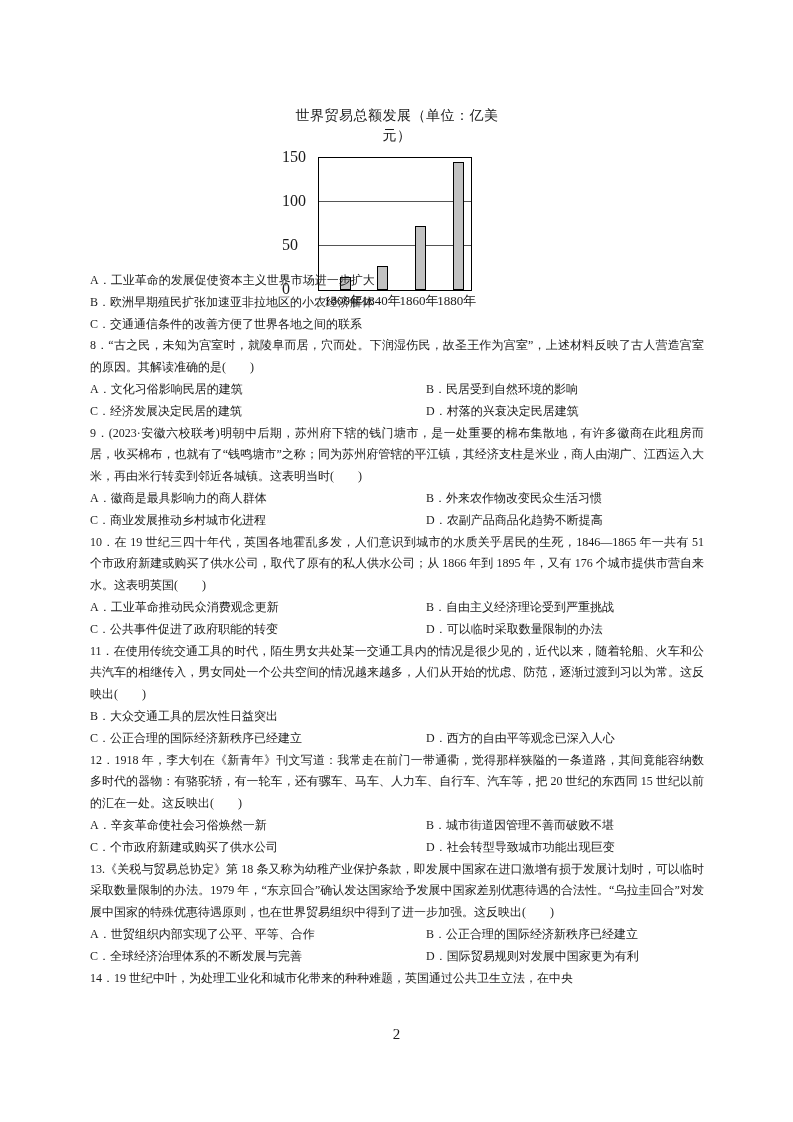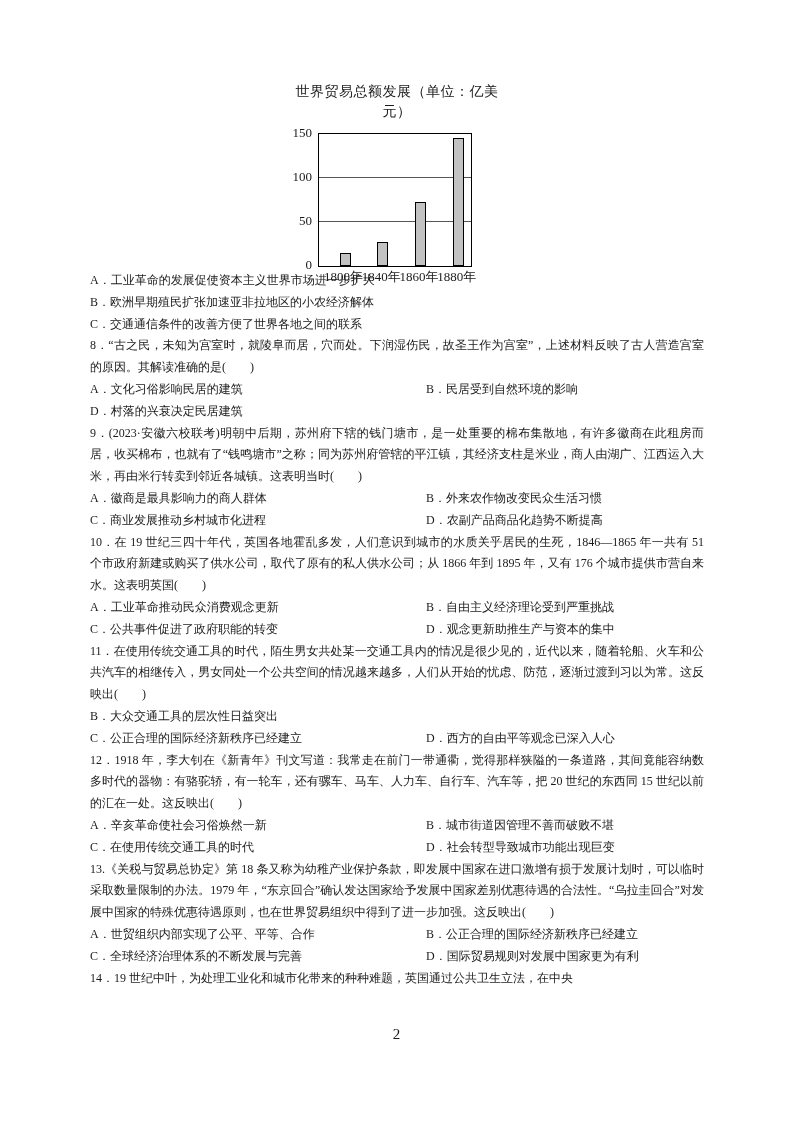--- a/index.html
+++ b/index.html
@@ -1,27 +1,27 @@
 <!DOCTYPE html>
 <html><head>
 <meta charset="utf-8">
 <style>
   html,body{margin:0;padding:0;}
   body{
     width:793px;height:1122px;background:#ffffff;position:relative;
     font-family:"Liberation Serif","DejaVu Serif",serif;color:#1a1a1a;
     overflow:hidden;
   }
-  .chart-wrap{position:absolute;left:282px;top:82px;width:230px;}
+  .chart-wrap{position:absolute;left:282px;top:106px;width:230px;}
   .chart-title{font-size:14px;line-height:20px;text-align:center;letter-spacing:0.5px;}
   .chart-area{position:relative;margin-top:6px;height:164px;}
   .plot{position:absolute;left:36px;top:5px;width:152px;height:132px;border:1px solid #000;background:#fff;}
   .gridline{position:absolute;left:0;right:0;height:1px;background:#555;}
   .bar{position:absolute;bottom:0;width:11px;border:1px solid #000;box-sizing:border-box;}
-  .ytick{position:absolute;left:0;width:30px;text-align:right;font-size:13px;line-height:16px;}
+  .ytick{position:absolute;left:0;width:30px;text-align:left;font-size:16px;line-height:16px;}
   .xlabel{position:absolute;top:141px;width:54px;text-align:center;font-size:13px;line-height:16px;white-space:nowrap;}
   .content{position:absolute;left:90px;top:270px;width:614px;font-size:12px;line-height:21.8px;text-align:justify;}
   .para{margin:0;}
   .option-row{display:flex;margin:0;}
   .option-cell-a{flex:0 0 auto;min-width:336px;padding-right:24px;box-sizing:border-box;white-space:nowrap;}
   .option-cell-b{flex:0 0 auto;white-space:nowrap;}
   .page-number{position:absolute;top:1026px;left:0;width:793px;text-align:center;font-size:15px;}
 </style>
 </head>
 <body>
@@ -51,55 +51,56 @@
 <div class="content">
     <div class="para">A．工业革命的发展促使资本主义世界市场进一步扩大</div>
     <div class="para">B．欧洲早期殖民扩张加速亚非拉地区的小农经济解体</div>
     <div class="para">C．交通通信条件的改善方便了世界各地之间的联系</div>
     <div class="para">8．“古之民，未知为宫室时，就陵阜而居，穴而处。下润湿伤民，故圣王作为宫室”，上述材料反映了古人营造宫室的原因。其解读准确的是(　　)</div>
     <div class="option-row">
       <div class="option-cell-a">A．文化习俗影响民居的建筑</div>
       <div class="option-cell-b">B．民居受到自然环境的影响</div>
     </div>
     <div class="option-row">
+      <div class="option-cell-a">C．经济发展决定民居的建筑</div>
       <div class="option-cell-b">D．村落的兴衰决定民居建筑</div>
     </div>
     <div class="para">9．(2023·安徽六校联考)明朝中后期，苏州府下辖的钱门塘市，是一处重要的棉布集散地，有许多徽商在此租房而居，收买棉布，也就有了“钱鸣塘市”之称；同为苏州府管辖的平江镇，其经济支柱是米业，商人由湖广、江西运入大米，再由米行转卖到邻近各城镇。这表明当时(　　)</div>
     <div class="option-row">
       <div class="option-cell-a">A．徽商是最具影响力的商人群体</div>
       <div class="option-cell-b">B．外来农作物改变民众生活习惯</div>
     </div>
     <div class="option-row">
       <div class="option-cell-a">C．商业发展推动乡村城市化进程</div>
       <div class="option-cell-b">D．农副产品商品化趋势不断提高</div>
     </div>
     <div class="para">10．在 19 世纪三四十年代，英国各地霍乱多发，人们意识到城市的水质关乎居民的生死，1846—1865 年一共有 51 个市政府新建或购买了供水公司，取代了原有的私人供水公司；从 1866 年到 1895 年，又有 176 个城市提供市营自来水。这表明英国(　　)</div>
     <div class="option-row">
       <div class="option-cell-a">A．工业革命推动民众消费观念更新</div>
       <div class="option-cell-b">B．自由主义经济理论受到严重挑战</div>
     </div>
     <div class="option-row">
       <div class="option-cell-a">C．公共事件促进了政府职能的转变</div>
-      <div class="option-cell-b">D．观念更新助推生产与资本的集中</div>
+      <div class="option-cell-b">D．可以临时采取数量限制的办法</div>
     </div>
     <div class="para">11．在使用传统交通工具的时代，陌生男女共处某一交通工具内的情况是很少见的，近代以来，随着轮船、火车和公共汽车的相继传入，男女同处一个公共空间的情况越来越多，人们从开始的忧虑、防范，逐渐过渡到习以为常。这反映出(　　)</div>
     <div class="option-row">
       <div class="option-cell-b">B．大众交通工具的层次性日益突出</div>
     </div>
     <div class="option-row">
       <div class="option-cell-a">C．公正合理的国际经济新秩序已经建立</div>
       <div class="option-cell-b">D．西方的自由平等观念已深入人心</div>
     </div>
     <div class="para">12．1918 年，李大钊在《新青年》刊文写道：我常走在前门一带通衢，觉得那样狭隘的一条道路，其间竟能容纳数多时代的器物：有骆驼轿，有一轮车，还有骡车、马车、人力车、自行车、汽车等，把 20 世纪的东西同 15 世纪以前的汇在一处。这反映出(　　)</div>
     <div class="option-row">
       <div class="option-cell-a">A．辛亥革命使社会习俗焕然一新</div>
       <div class="option-cell-b">B．城市街道因管理不善而破败不堪</div>
     </div>
     <div class="option-row">
-      <div class="option-cell-a">C．在使用传统交通工具的时代</div>
+      <div class="option-cell-a">C．个市政府新建或购买了供水公司</div>
       <div class="option-cell-b">D．社会转型导致城市功能出现巨变</div>
     </div>
     <div class="para">13.《关税与贸易总协定》第 18 条又称为幼稚产业保护条款，即发展中国家在进口激增有损于发展计划时，可以临时采取数量限制的办法。1979 年，“东京回合”确认发达国家给予发展中国家差别优惠待遇的合法性。“乌拉圭回合”对发展中国家的特殊优惠待遇原则，也在世界贸易组织中得到了进一步加强。这反映出(　　)</div>
     <div class="option-row">
       <div class="option-cell-a">A．世贸组织内部实现了公平、平等、合作</div>
       <div class="option-cell-b">B．公正合理的国际经济新秩序已经建立</div>
     </div>
     <div class="option-row">
       <div class="option-cell-a">C．全球经济治理体系的不断发展与完善</div>
       <div class="option-cell-b">D．国际贸易规则对发展中国家更为有利</div>

